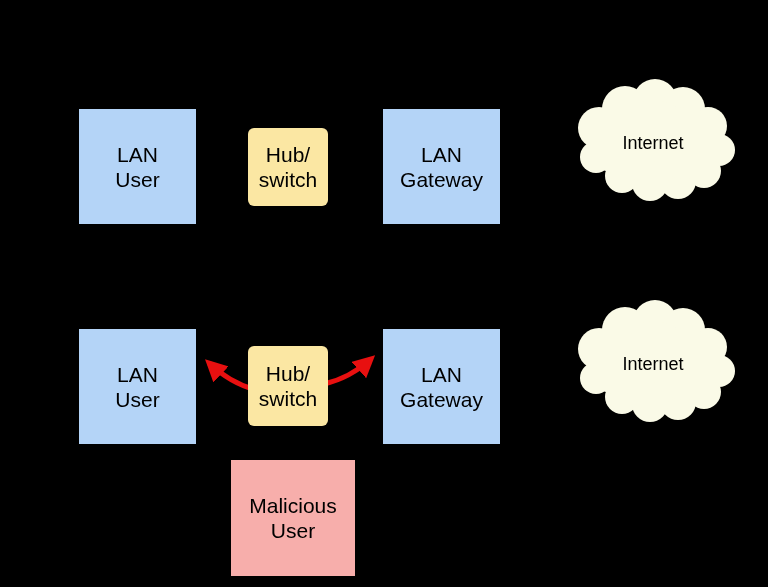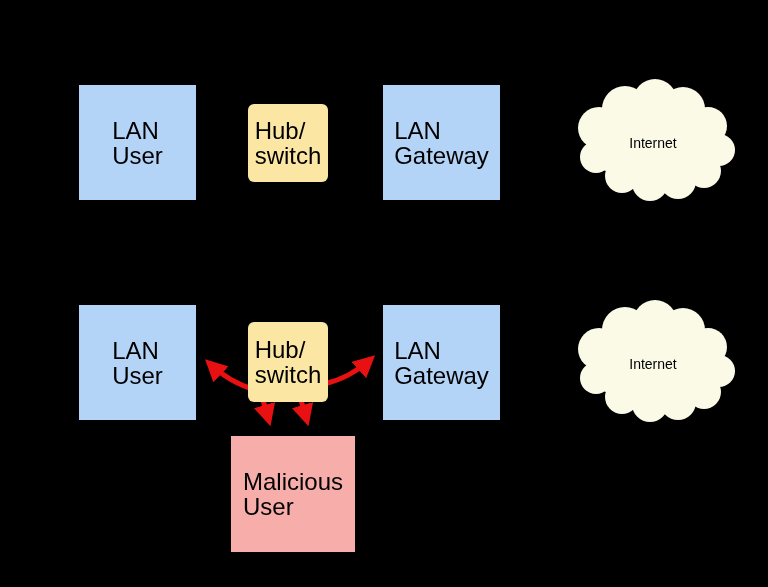--- a/index.html
+++ b/index.html
@@ -13,46 +13,47 @@
     height: 587px;
     background: var(--background, #000);
     overflow: hidden;
     font-family: "Liberation Sans", sans-serif;
   }
   .node {
     position: absolute;
     display: flex;
     align-items: center;
     justify-content: center;
-    text-align: left;
+    text-align: center;
     white-space: pre-line;
-    font-size: 24px;
+    font-size: 21px;
     line-height: 25px;
     color: var(--text, #000);
     z-index: 2;
+    margin-top: 24px;
   }
   .rect-blue   { background: var(--node-blue, #B4D4F7); }
   .rounded-yellow {
     background: var(--node-yellow, #FBE7A3);
     border-radius: 6px;
   }
   .rect-pink   { background: var(--node-pink, #F7AEAB); }
 
   .cloud {
     position: absolute;
     z-index: 2;
   }
   .cloud svg { display: block; }
   .cloud .cloud-label {
     position: absolute;
     inset: 0;
     display: flex;
     align-items: center;
     justify-content: center;
-    font-size: 14px;
+    font-size: 18px;
     color: var(--text, #000);
     text-align: center;
   }
 
   .arrow-layer {
     position: absolute;
     inset: 0;
     z-index: 1;
     pointer-events: none;
   }

